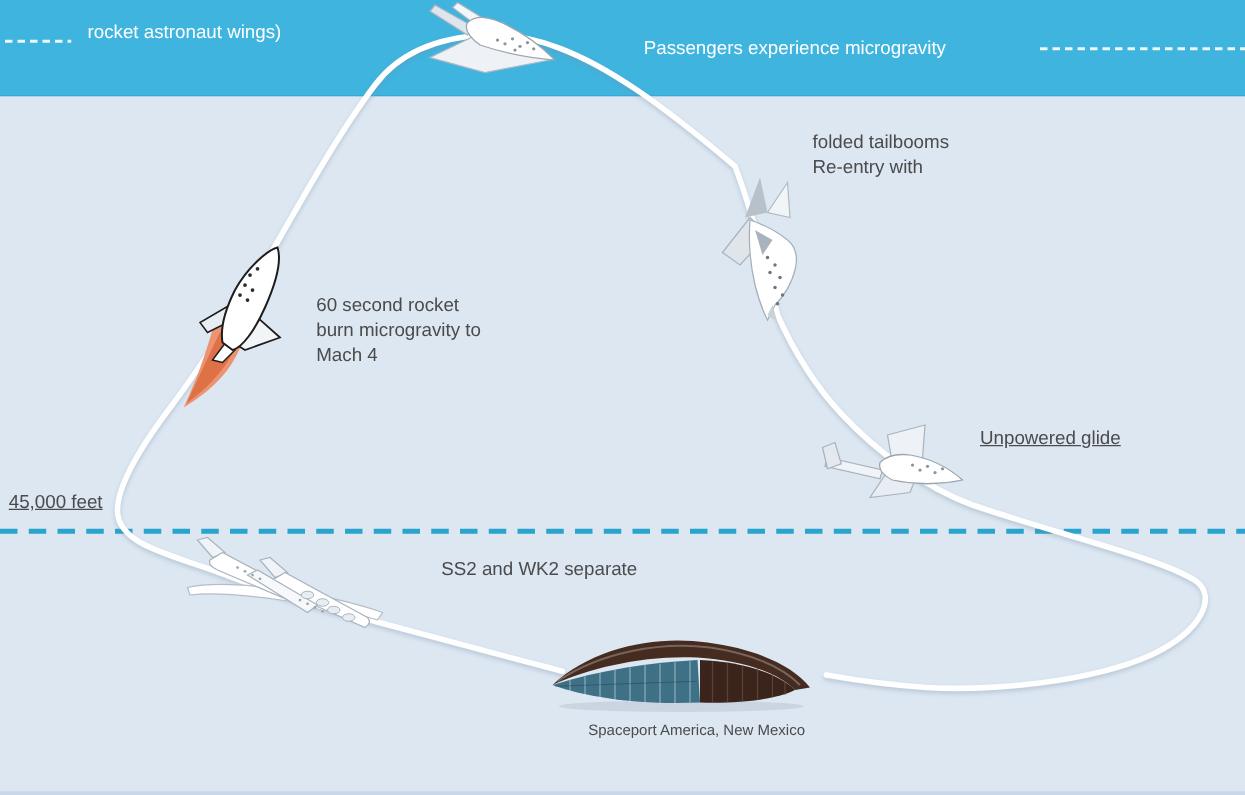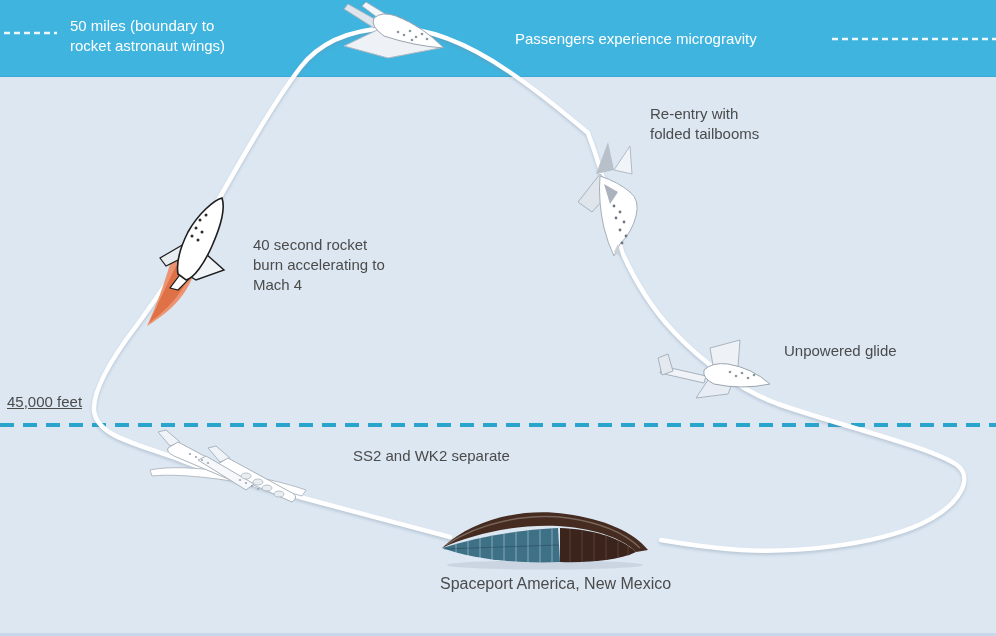--- a/index.html
+++ b/index.html
@@ -26,24 +26,24 @@
   .diagram-svg{position:absolute; left:0; top:0;}
   .label{
     position:absolute; color:var(--ink); font-size:15px; line-height:20px;
   }
   .label.on-band{color:#ffffff;}
   .label .ln{display:block;}
   .label-boundary{left:70px; top:16px; width:200px;}
   .label-microgravity{left:515px; top:29px; white-space:nowrap;}
   .label-reentry{left:650px; top:104px; width:140px;}
   .label-rocket{left:253px; top:235px; width:170px;}
-  .label-glide{left:784px; top:341px; white-space:nowrap;}
+  .label-glide{left:784px; top:341px; white-space:nowrap;text-decoration:underline;}
   .label-altitude{left:7px; top:392px; white-space:nowrap;text-decoration:underline;}
   .label-separate{left:305px; top:446px; white-space:nowrap;margin-left:48px;}
-  .label-spaceport{left:440px; top:574px; width:216px; text-align:right; white-space:nowrap; font-size:16px;}
+  .label-spaceport{left:428px; top:574px; width:216px; text-align:right; white-space:nowrap; font-size:12px;}
 </style>
 </head>
 <body>
 
 <div class="scene">
 
   <div class="band"></div>
 
   <svg class="diagram-svg" width="996" height="636" viewBox="0 0 996 636">
 
@@ -175,34 +175,33 @@
           <line x1="166" y1="28" x2="166" y2="54"></line>
         <line x1="178" y1="32" x2="178" y2="52"></line>
           <line x1="188" y1="37" x2="188" y2="50"></line>
       </g>
       <path d="M2,42 C34,12 84,2 126,8 C164,13 194,26 208,44 L196,46 C180,30 150,22 118,20 C76,18 32,28 2,42 Z" fill="#452b20"></path>
       <path d="M6,39 C40,16 88,7 128,12 C162,17 186,28 200,42" fill="none" stroke="#8e7d72" stroke-width="1.5" opacity="0.7"></path>
     </g>
   </svg>
 
   <div class="label on-band label-boundary">
-    <span class="ln">50 miles (boundary to</span>
     <span class="ln">rocket astronaut wings)</span>
   </div>
 
   <div class="label on-band label-microgravity">Passengers experience microgravity</div>
 
   <div class="label label-reentry">
+    <span class="ln">folded tailbooms</span>
     <span class="ln">Re-entry with</span>
-    <span class="ln">folded tailbooms</span>
   </div>
 
   <div class="label label-rocket">
-    <span class="ln">40 second rocket</span>
-    <span class="ln">burn accelerating to</span>
+    <span class="ln">60 second rocket</span>
+    <span class="ln">burn microgravity to</span>
     <span class="ln">Mach 4</span>
   </div>
 
   <div class="label label-glide">Unpowered glide</div>
 
   <div class="label label-altitude">45,000 feet</div>
 
   <div class="label label-separate">SS2 and WK2 separate</div>
 
   <div class="label label-spaceport">Spaceport America, New Mexico</div>

